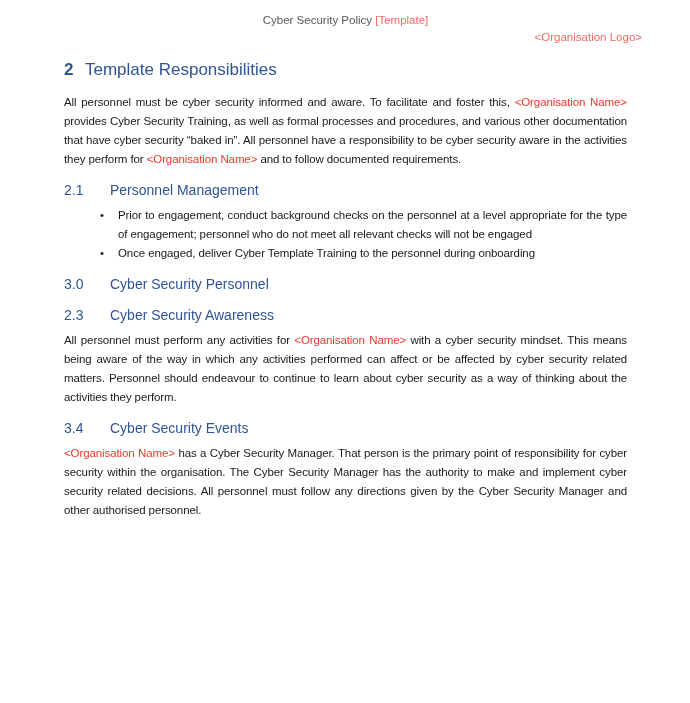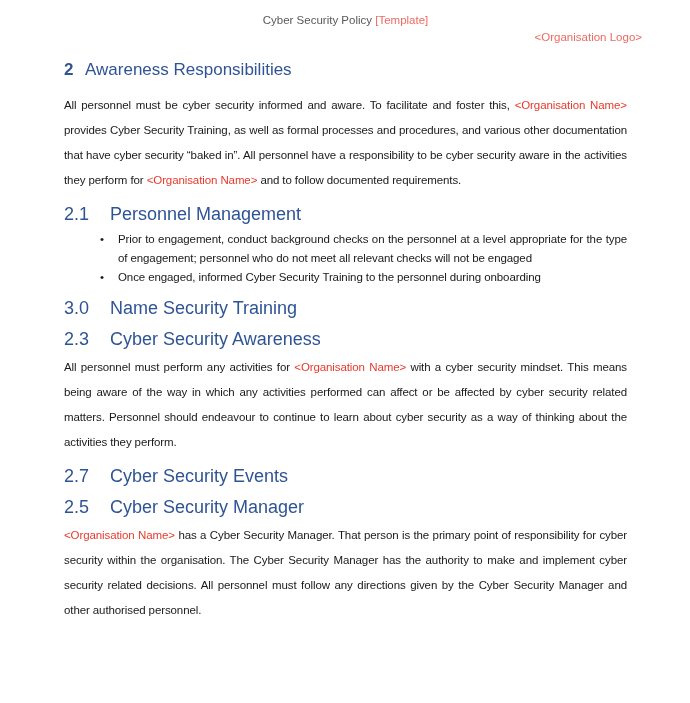--- a/index.html
+++ b/index.html
@@ -8,70 +8,69 @@
     background:#ffffff; padding:13px 63px 0 64px; overflow:hidden;
     font-family:"Liberation Sans","DejaVu Sans",sans-serif;
     color:var(--body-text,#191919);
   }
   .header { position:relative; height:17px; font-size:11.5px; color:var(--header-grey,#595959); }
   .header .center { position:absolute; left:50%; top:1px; transform:translateX(-50%); white-space:nowrap; }
   .header .tag { color:var(--header-red,#ed6a62); }
   .header .logo { position:absolute; right:-15px; top:18px; color:var(--header-red,#ed6a62); white-space:nowrap; }
   h1 { margin:26px 0 10px; font-size:17px; line-height:27px; font-weight:400; color:var(--heading-blue,#2f5496); }
   .h1num { font-weight:700; display:inline-block; min-width:21px; }
-  h2 { margin:12px 0 6px; font-size:18px; line-height:19px; font-weight:400; color:var(--heading-blue,#2f5496); }
+  h2 { margin:12px 0 6px; font-size:14px; line-height:19px; font-weight:400; color:var(--heading-blue,#2f5496); }
   .h2num { display:inline-block; min-width:46px; }
-  p.body { margin:0 0 6px; font-size:11.5px; line-height:25px; letter-spacing:-0.1px; text-align:justify; }
+  p.body { margin:0 0 6px; font-size:11.5px; line-height:19px; letter-spacing:-0.1px; text-align:justify; }
   .bullets { margin:6px 0; }
   .bullet { display:flex; padding-left:36px; font-size:11.5px; line-height:19px; letter-spacing:-0.1px; }
   .dot { flex:0 0 18px; }
   .btext { flex:1 1 auto; text-align:justify; }
   .red { color:var(--placeholder-red,#e9392b); }
 </style>
 </head>
 <body>
 
 <div class="page">
 
   <div class="header">
     <div class="center">
       <span>Cyber Security Policy </span><span class="tag">[Template]</span>
     </div>
     <div class="logo">&lt;Organisation Logo&gt;</div>
   </div>
 
-  <h1><span class="h1num">2</span><span>Awareness Responsibilities</span></h1>
+  <h1><span class="h1num">2</span><span>Template Responsibilities</span></h1>
 
   <p class="body"><span>All personnel must be cyber security informed and aware. To facilitate and foster this, </span><span class="red">&lt;Organisation Name&gt;</span><span> provides Cyber Security Training, as well as formal processes and procedures, and various other documentation that have cyber security “baked in”. All personnel have a responsibility to be cyber security aware in the activities they perform for </span><span class="red">&lt;Organisation Name&gt;</span><span> and to follow documented requirements.</span></p>
 
   <section>
     <h2><span class="h2num">2.1</span><span>Personnel Management</span></h2>
     <div class="bullets">
       <div class="bullet">
         <span class="dot">•</span>
         <span class="btext">Prior to engagement, conduct background checks on the personnel at a level appropriate for the type of engagement; personnel who do not meet all relevant checks will not be engaged</span>
       </div>
       <div class="bullet">
         <span class="dot">•</span>
-        <span class="btext">Once engaged, informed Cyber Security Training to the personnel during onboarding</span>
+        <span class="btext">Once engaged, deliver Cyber Template Training to the personnel during onboarding</span>
       </div>
     </div>
   </section>
 
   <section>
-    <h2><span class="h2num">3.0</span><span>Name Security Training</span></h2>
+    <h2><span class="h2num">3.0</span><span>Cyber Security Personnel</span></h2>
   </section>
 
   <section>
     <h2><span class="h2num">2.3</span><span>Cyber Security Awareness</span></h2>
     <p class="body"><span>All personnel must perform any activities for </span><span class="red">&lt;Organisation Name&gt;</span><span> with a cyber security mindset. This means being aware of the way in which any activities performed can affect or be affected by cyber security related matters. Personnel should endeavour to continue to learn about cyber security as a way of thinking about the activities they perform.</span></p>
   </section>
 
   <section>
-    <h2><span class="h2num">2.7</span><span>Cyber Security Events</span></h2>
+    <h2><span class="h2num">3.4</span><span>Cyber Security Events</span></h2>
   </section>
 
   <section>
-    <h2><span class="h2num">2.5</span><span>Cyber Security Manager</span></h2>
     <p class="body"><span class="red">&lt;Organisation Name&gt;</span><span> has a Cyber Security Manager. That person is the primary point of responsibility for cyber security within the organisation. The Cyber Security Manager has the authority to make and implement cyber security related decisions. All personnel must follow any directions given by the Cyber Security Manager and other authorised personnel.</span></p>
   </section>
 
 </div>
 
 </body></html>

